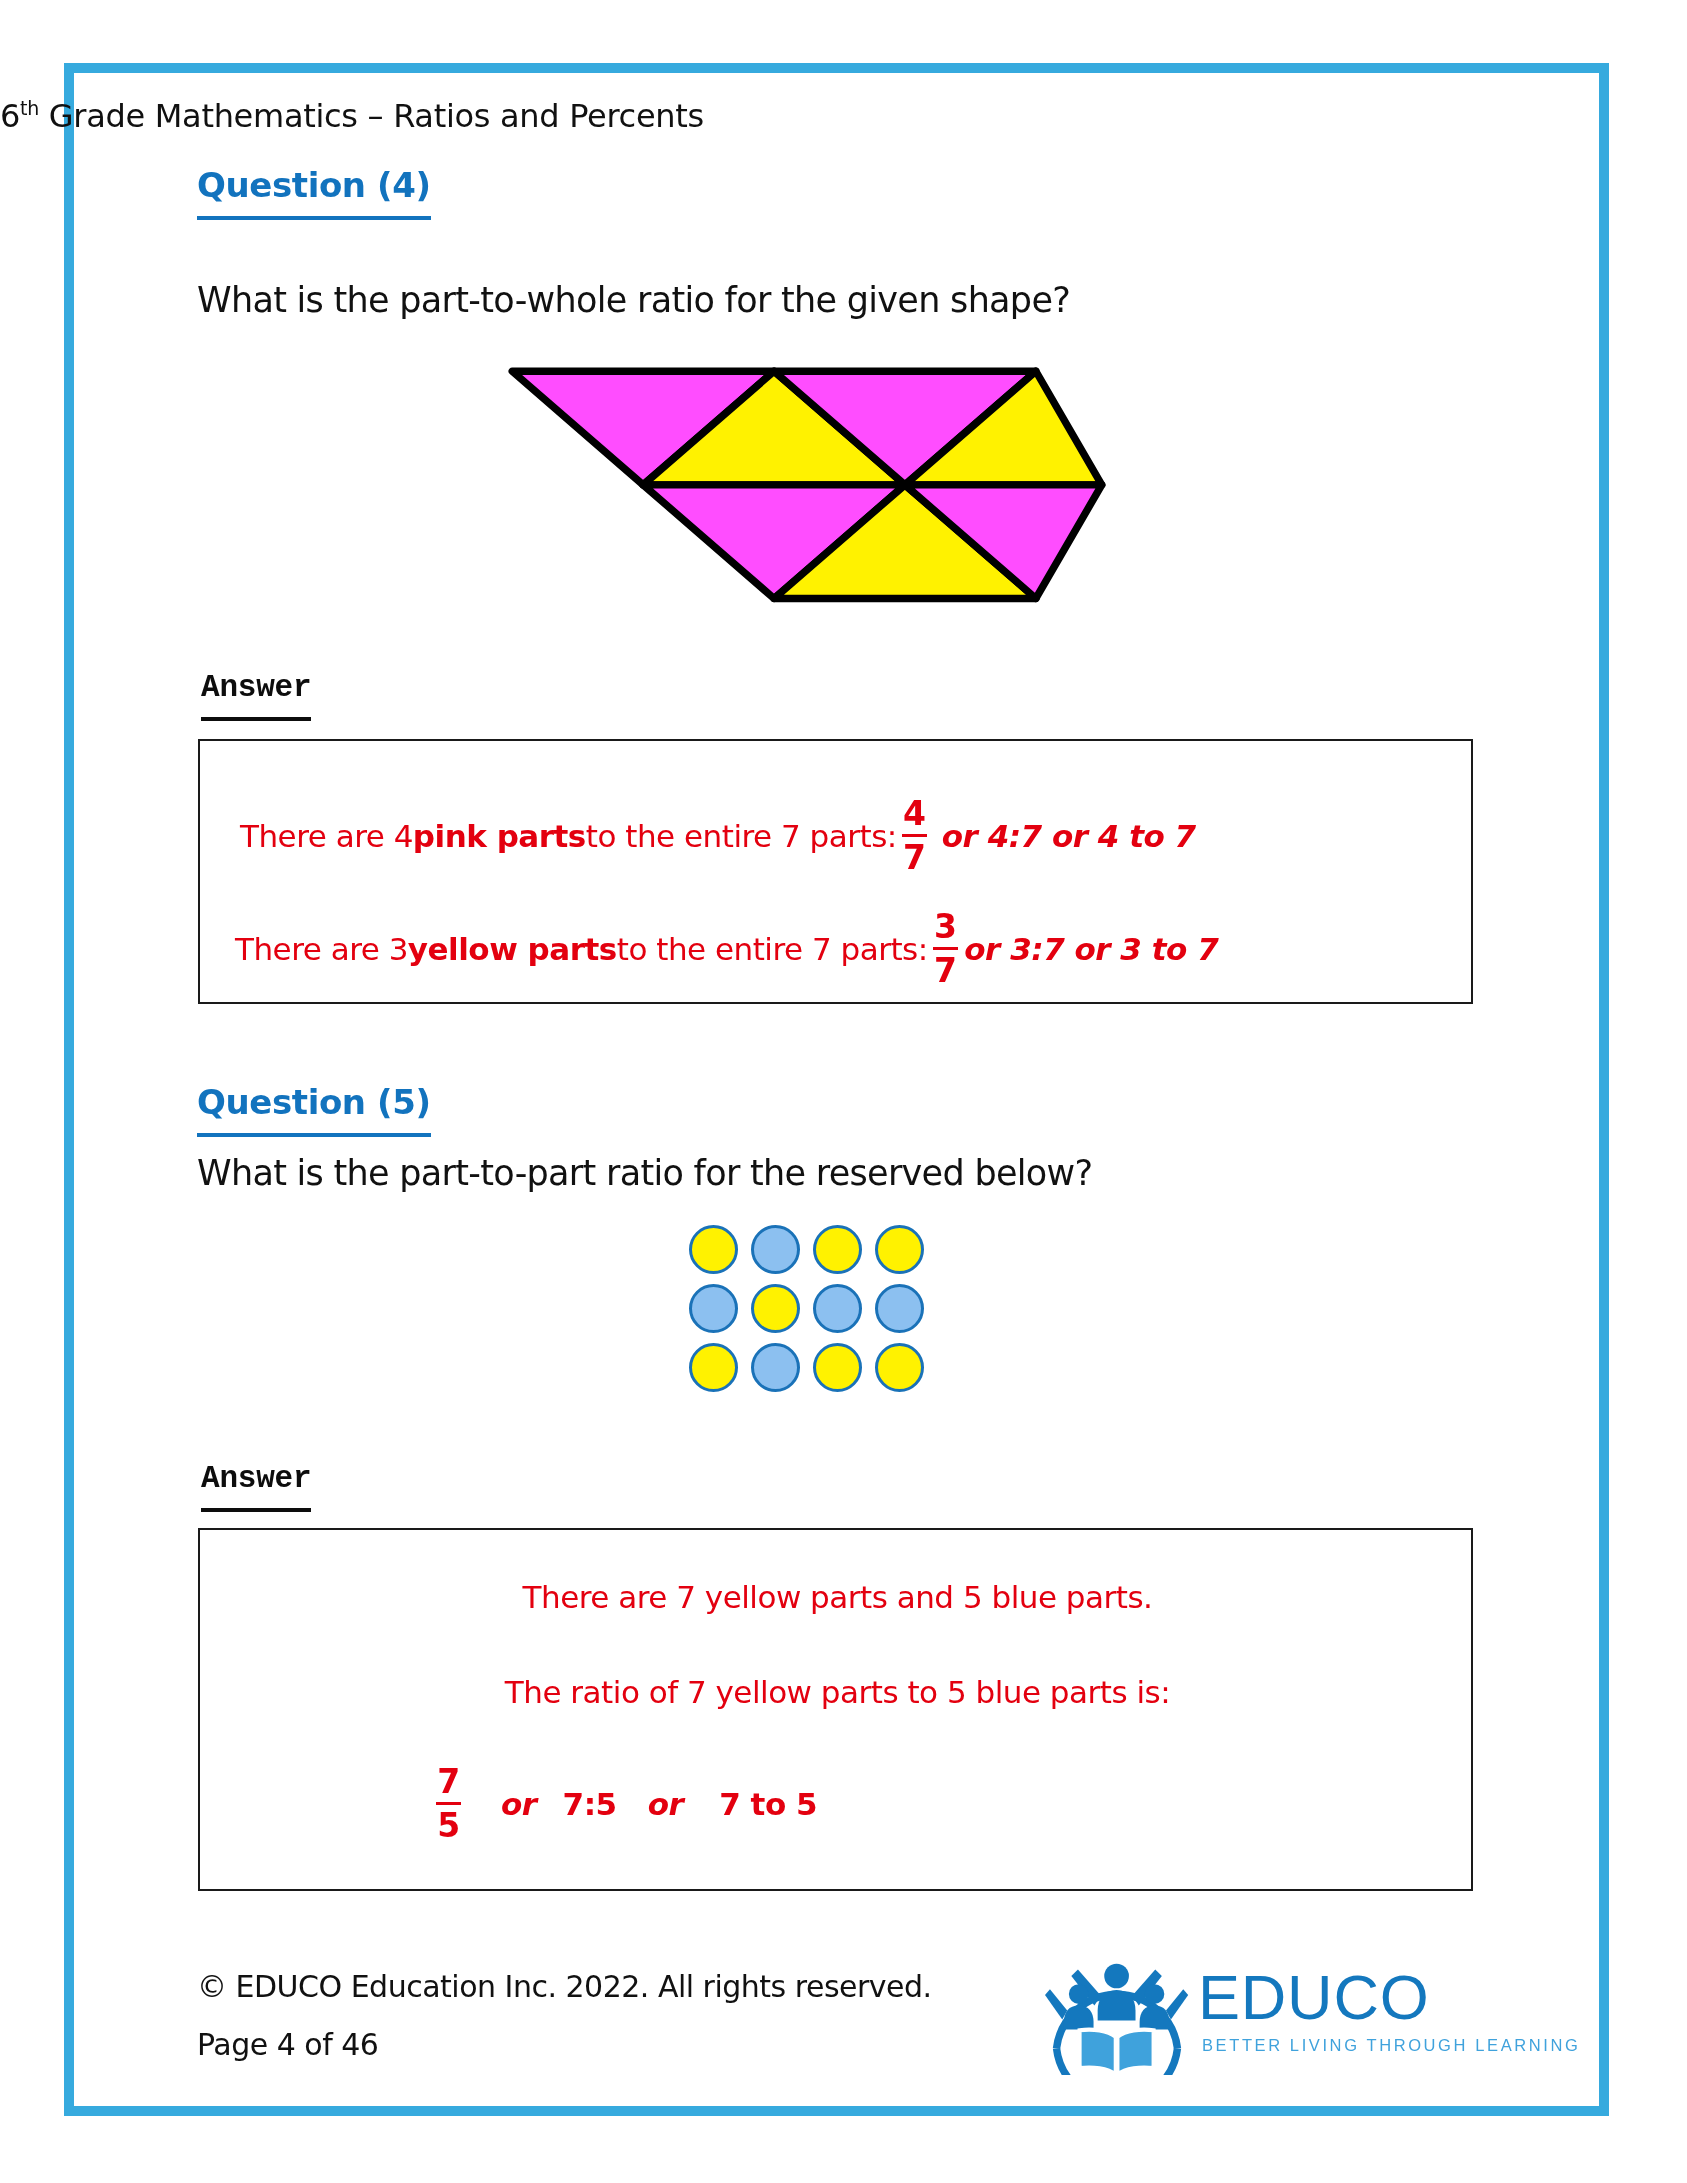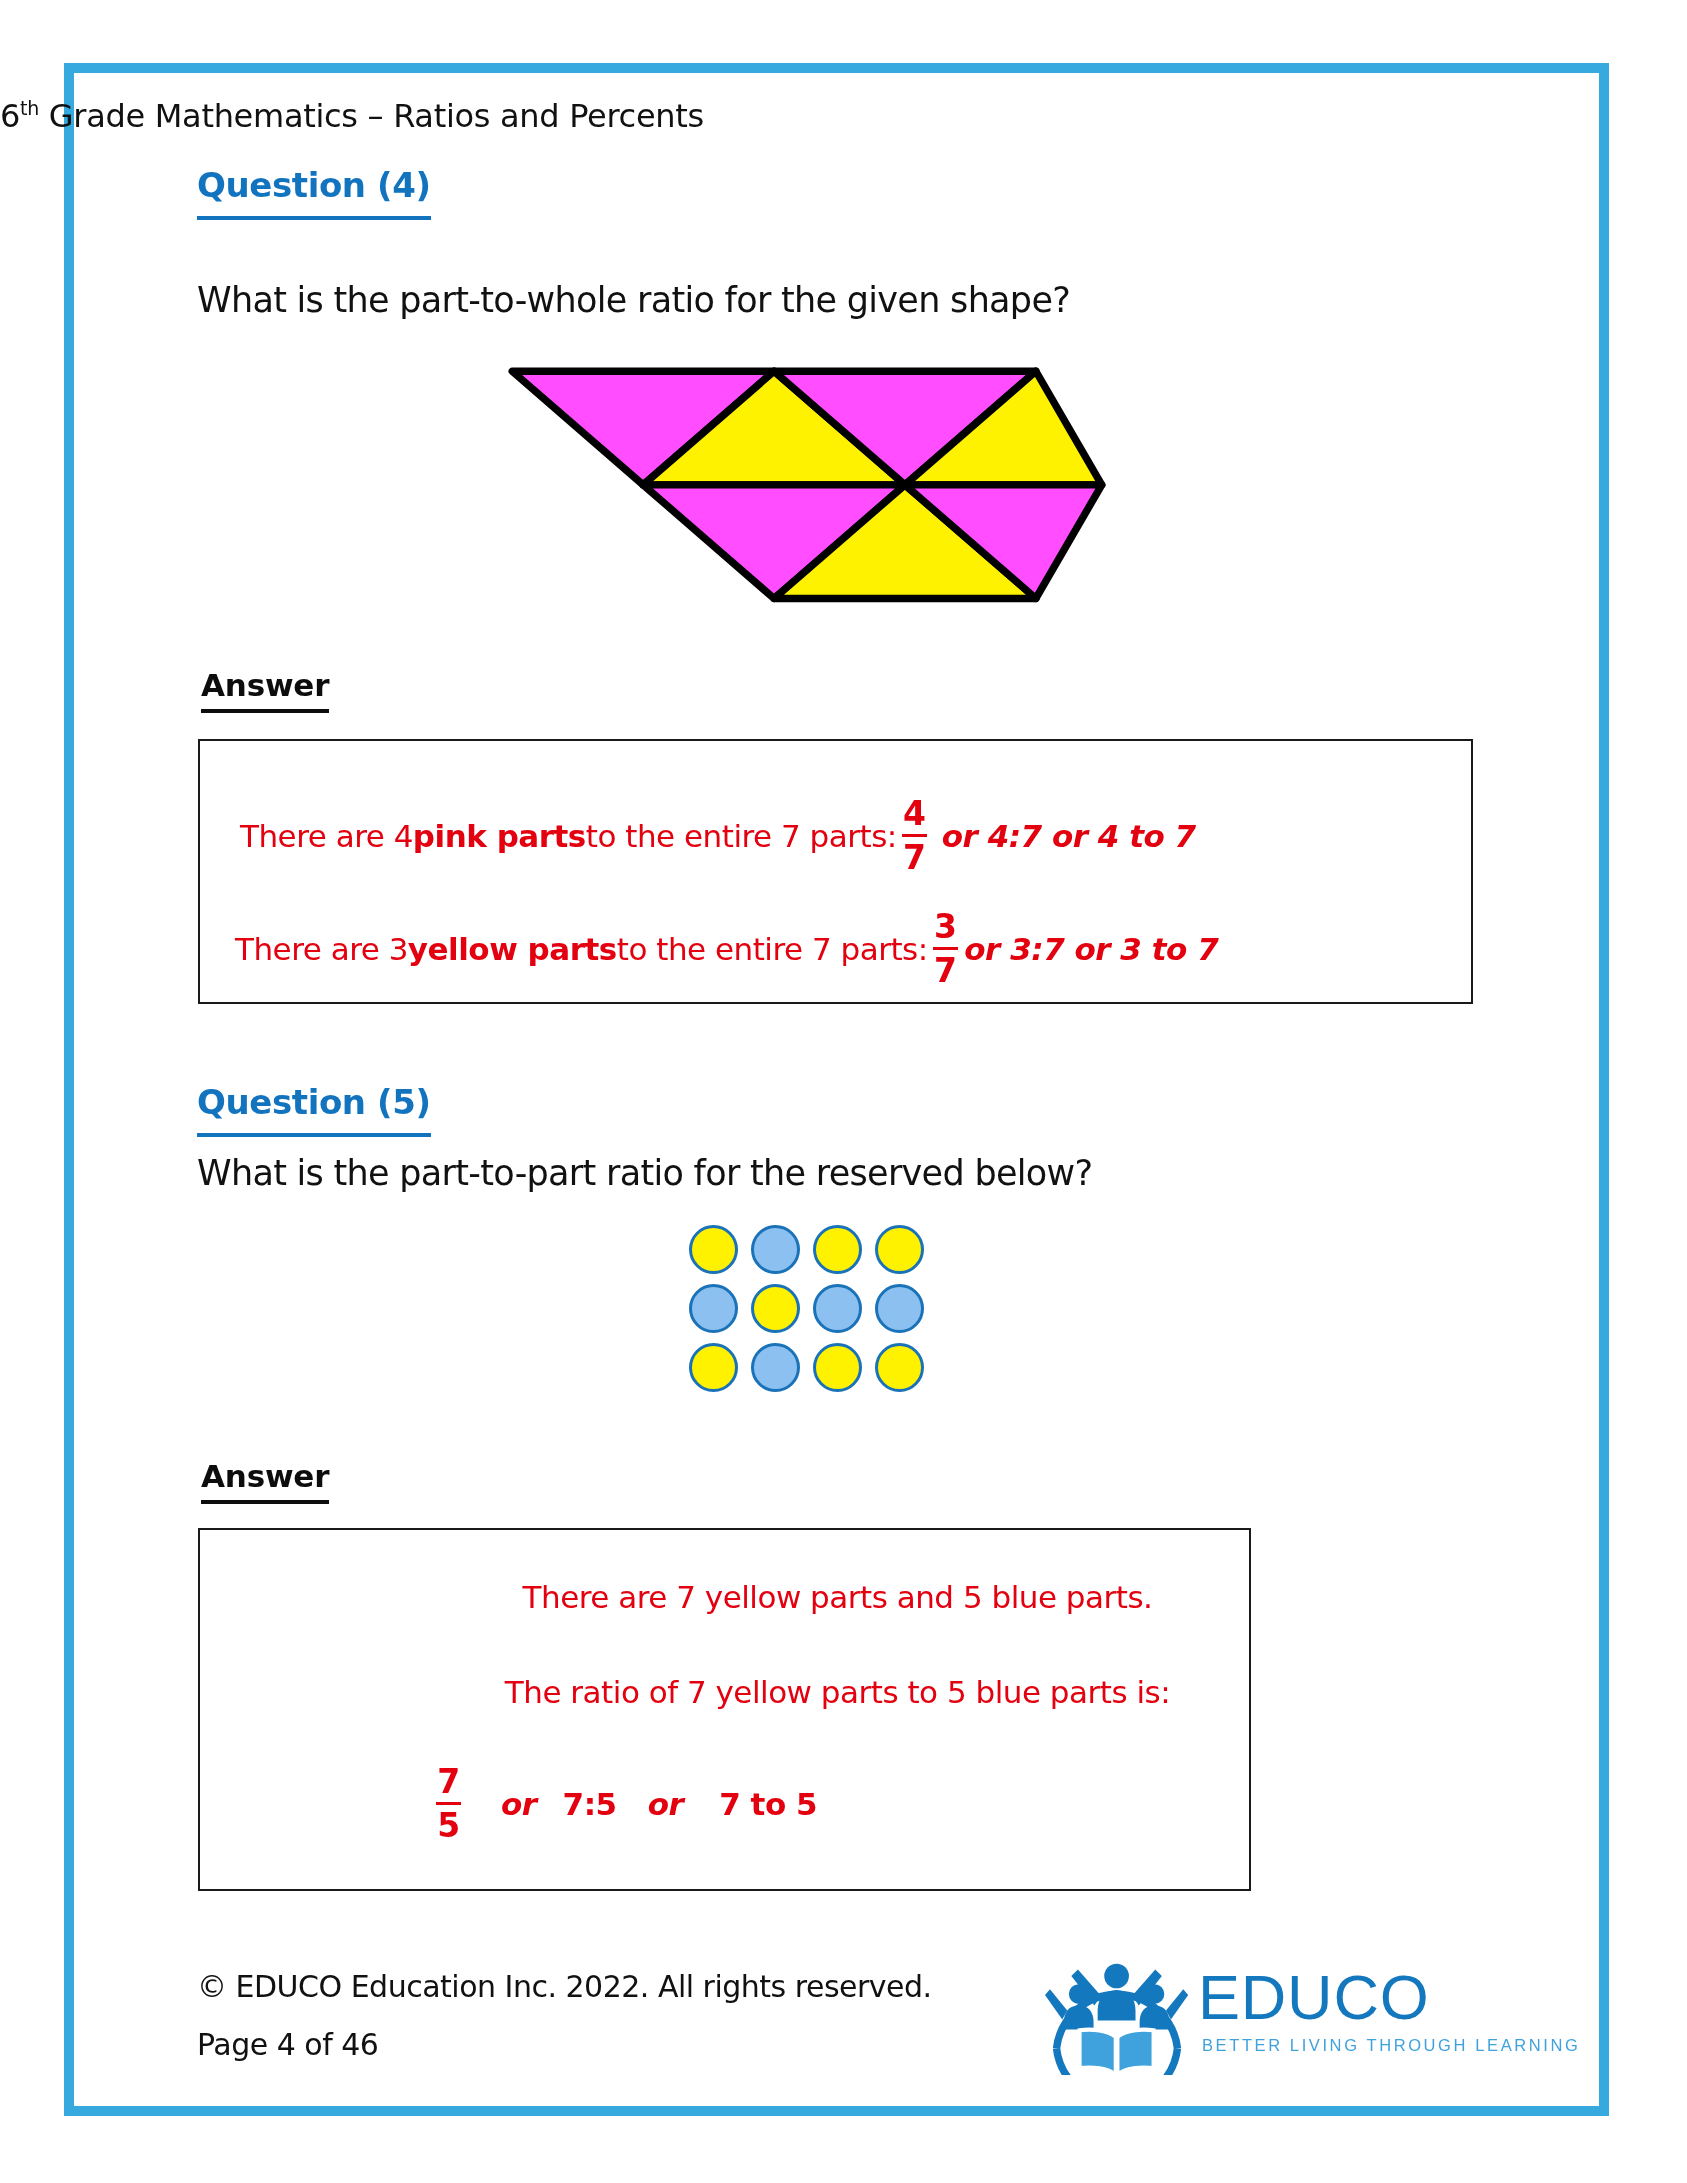--- a/index.html
+++ b/index.html
@@ -85,32 +85,33 @@
     left: 201px;
     font-family: "DejaVu Sans", sans-serif;
     font-size: 31px;
     font-weight: bold;
     color: #0d0d0d;
     letter-spacing: -0.2px;
   }
   .answer-label .ul {
     display: inline-block;
     border-bottom: 4.1px solid #0d0d0d;
-    padding-bottom: 6px;
+    padding-bottom: 12px;
+    font-family: Liberation Mono, monospace;
   }
 
   
   .answer-box {
     position: absolute;
     border: 2.5px solid #1a1a1a;
     box-sizing: border-box;
     background: #ffffff;
   }
   #answer-box-4 { left: 198px; top: 739px; width: 1275px; height: 265px; }
-  #answer-box-5 { left: 198px; top: 1528px; width: 1053px; height: 363px; }
+  #answer-box-5 { left: 198px; top: 1528px; width: 1275px; height: 363px; }
 
   .ans-line {
     position: absolute;
     color: #E3000F;
     font-family: "DejaVu Sans", sans-serif;
     font-size: 31px;
     letter-spacing: -0.5px;
     white-space: nowrap;
     display: flex;
     align-items: center;

